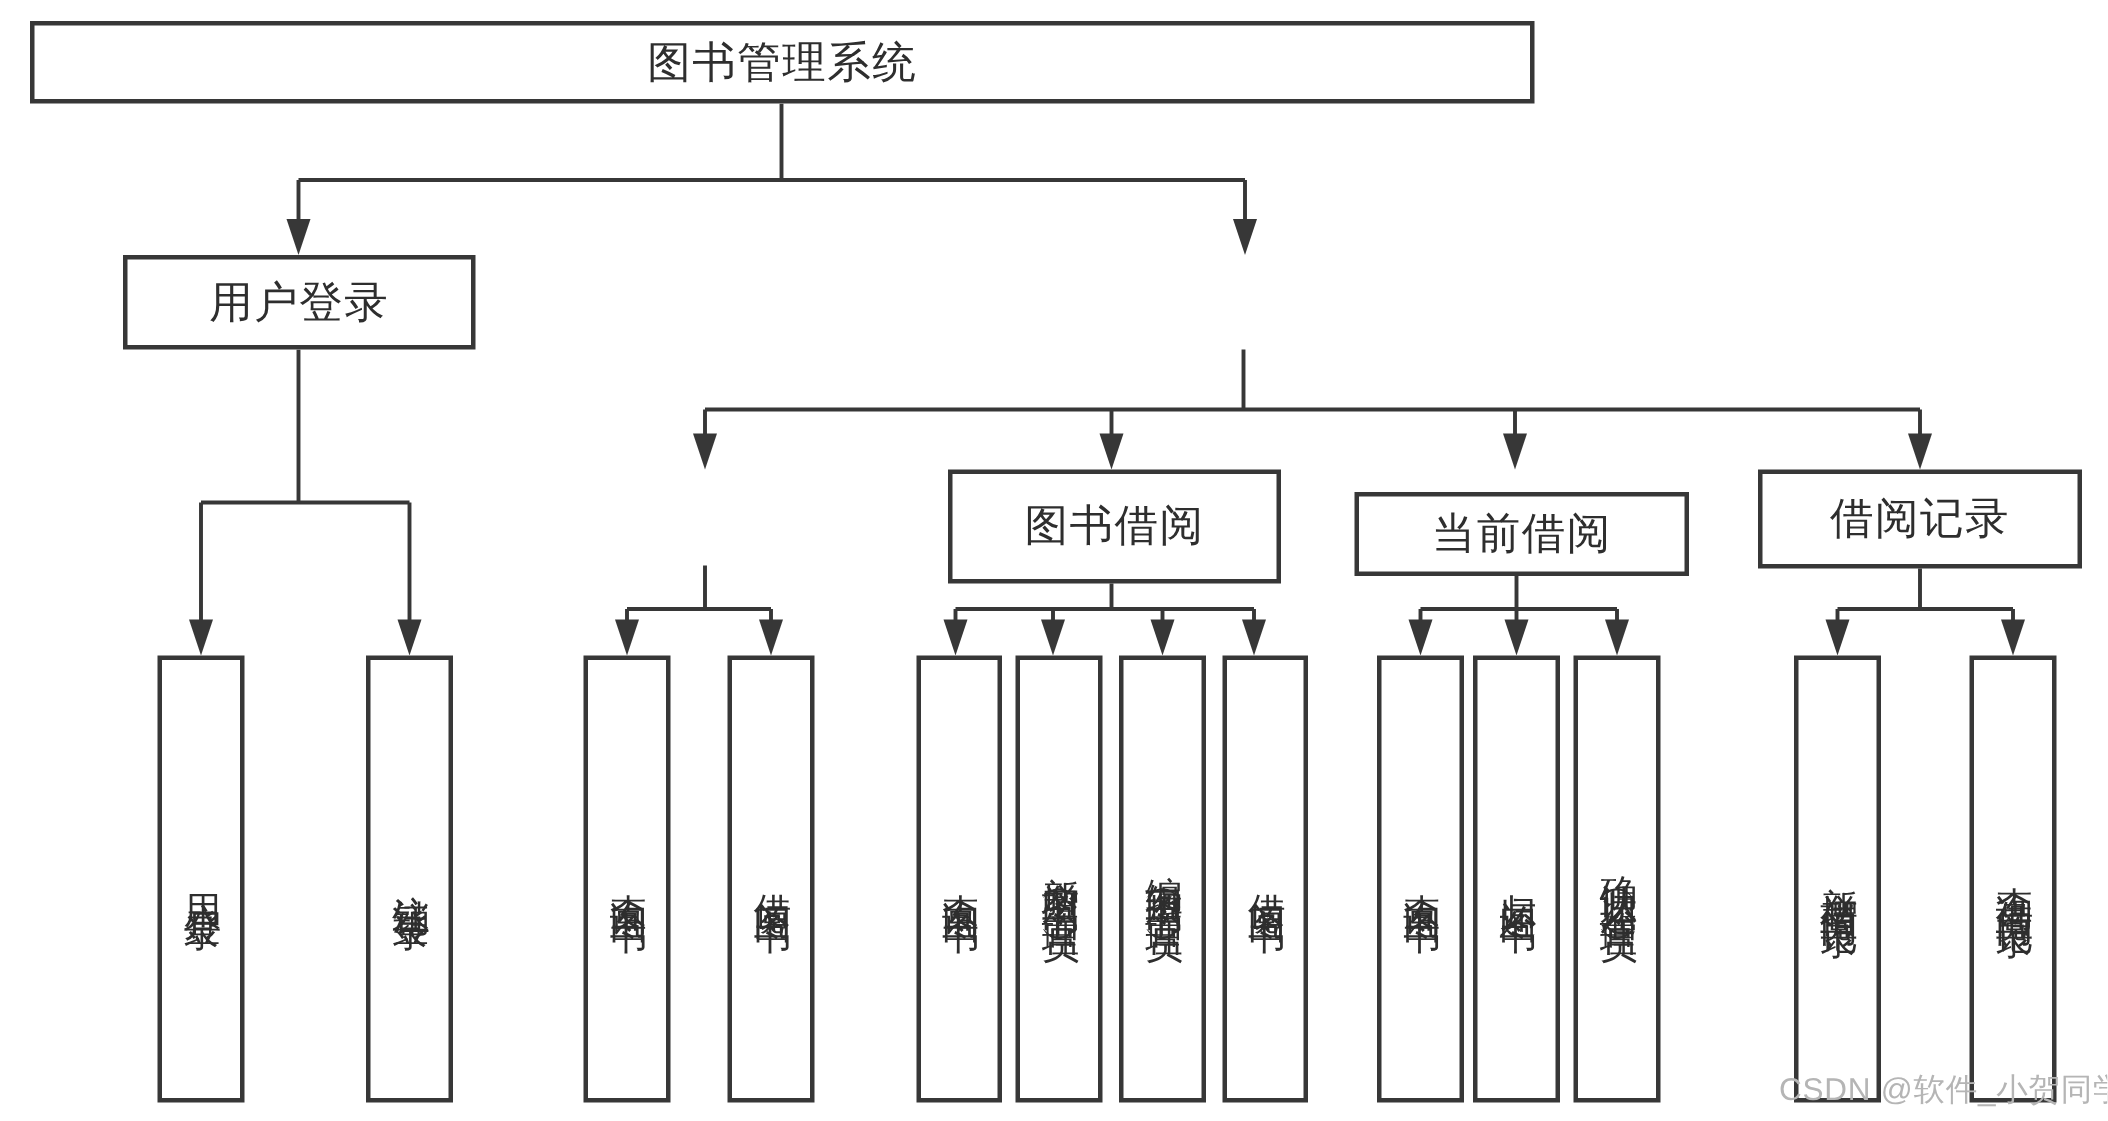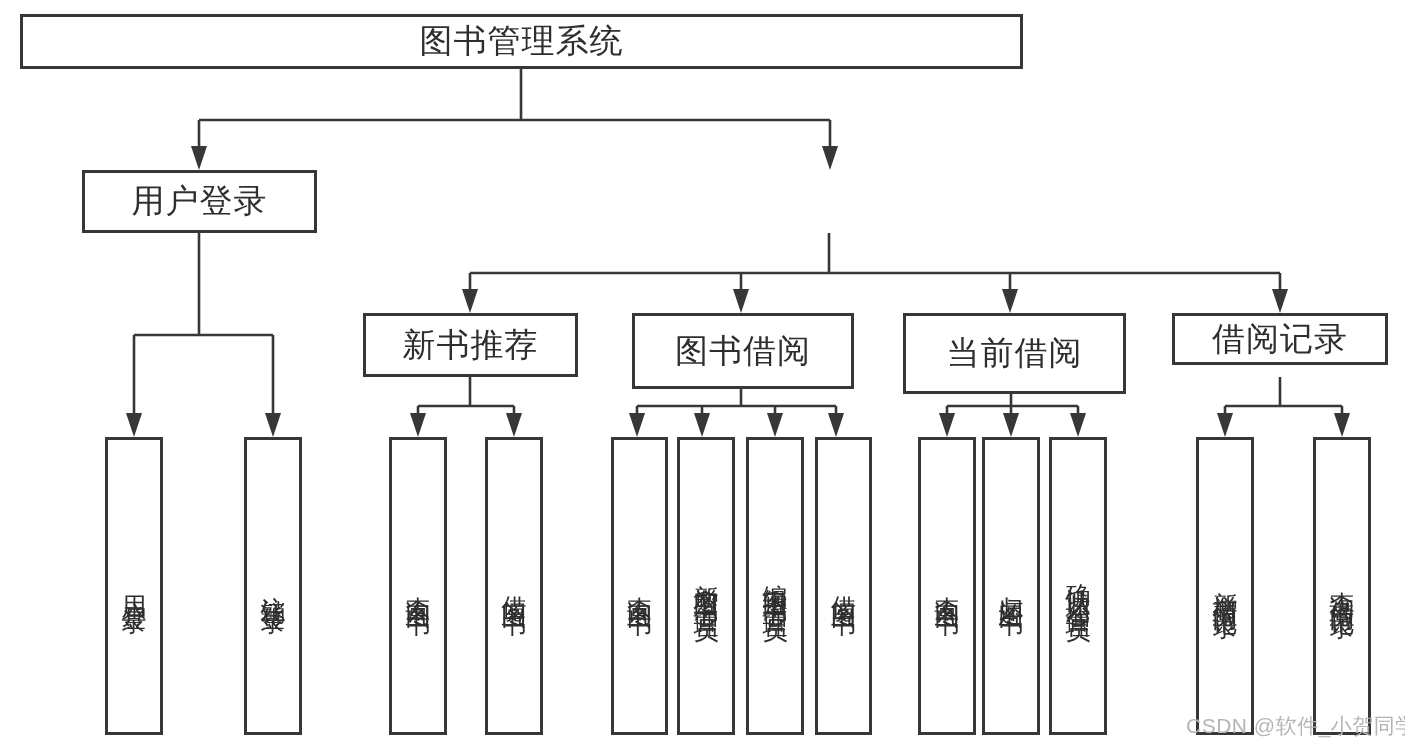--- a/index.html
+++ b/index.html
@@ -19,21 +19,21 @@
   }
   .wires{position:absolute;left:0;top:0;width:1405px;height:747px;}
   .wire{stroke:var(--line);stroke-width:2.6;fill:none;}
   .arrow{fill:var(--line);stroke:none;}
   .hbox{
     position:absolute;
     border:3px solid var(--line);
     background:#fff;
     display:flex;align-items:center;justify-content:center;
     color:var(--text);
-    font-size:33px;letter-spacing:1px;
+    font-size:29px;letter-spacing:1px;
     white-space:nowrap;
     font-family:Liberation Serif, serif;
   }
   .leaf{
     position:absolute;
     top:437px;height:298px;
     border:3px solid var(--line);
     background:#fff;
     display:flex;align-items:center;justify-content:center;
     color:var(--text);
@@ -97,30 +97,27 @@
   </svg>
 
   <div class="hbox" style="left:20px;top:14px;width:1003px;height:55px">
     <span>图书管理系统</span>
   </div>
 
   <div class="hbox" style="left:82px;top:170px;width:235px;height:63px">
     <span>用户登录</span>
   </div>
 
-  <div class="hbox" style="left:363px;top:313px;width:215px;height:64px">
-    <span>新书推荐</span>
-  </div>
   <div class="hbox" style="left:632px;top:313px;width:222px;height:76px">
     <span>图书借阅</span>
   </div>
-  <div class="hbox" style="left:903px;top:313px;width:223px;height:81px">
+  <div class="hbox" style="left:903px;top:328px;width:223px;height:56px">
     <span>当前借阅</span>
   </div>
-  <div class="hbox" style="left:1172px;top:313px;width:216px;height:52px">
+  <div class="hbox" style="left:1172px;top:313px;width:216px;height:66px">
     <span>借阅记录</span>
   </div>
 
   <div class="leaf" style="left:105px;width:58px">
     <span>用户登录</span>
   </div>
   <div class="leaf" style="left:244px;width:58px">
     <span>注销登录</span>
   </div>
 

